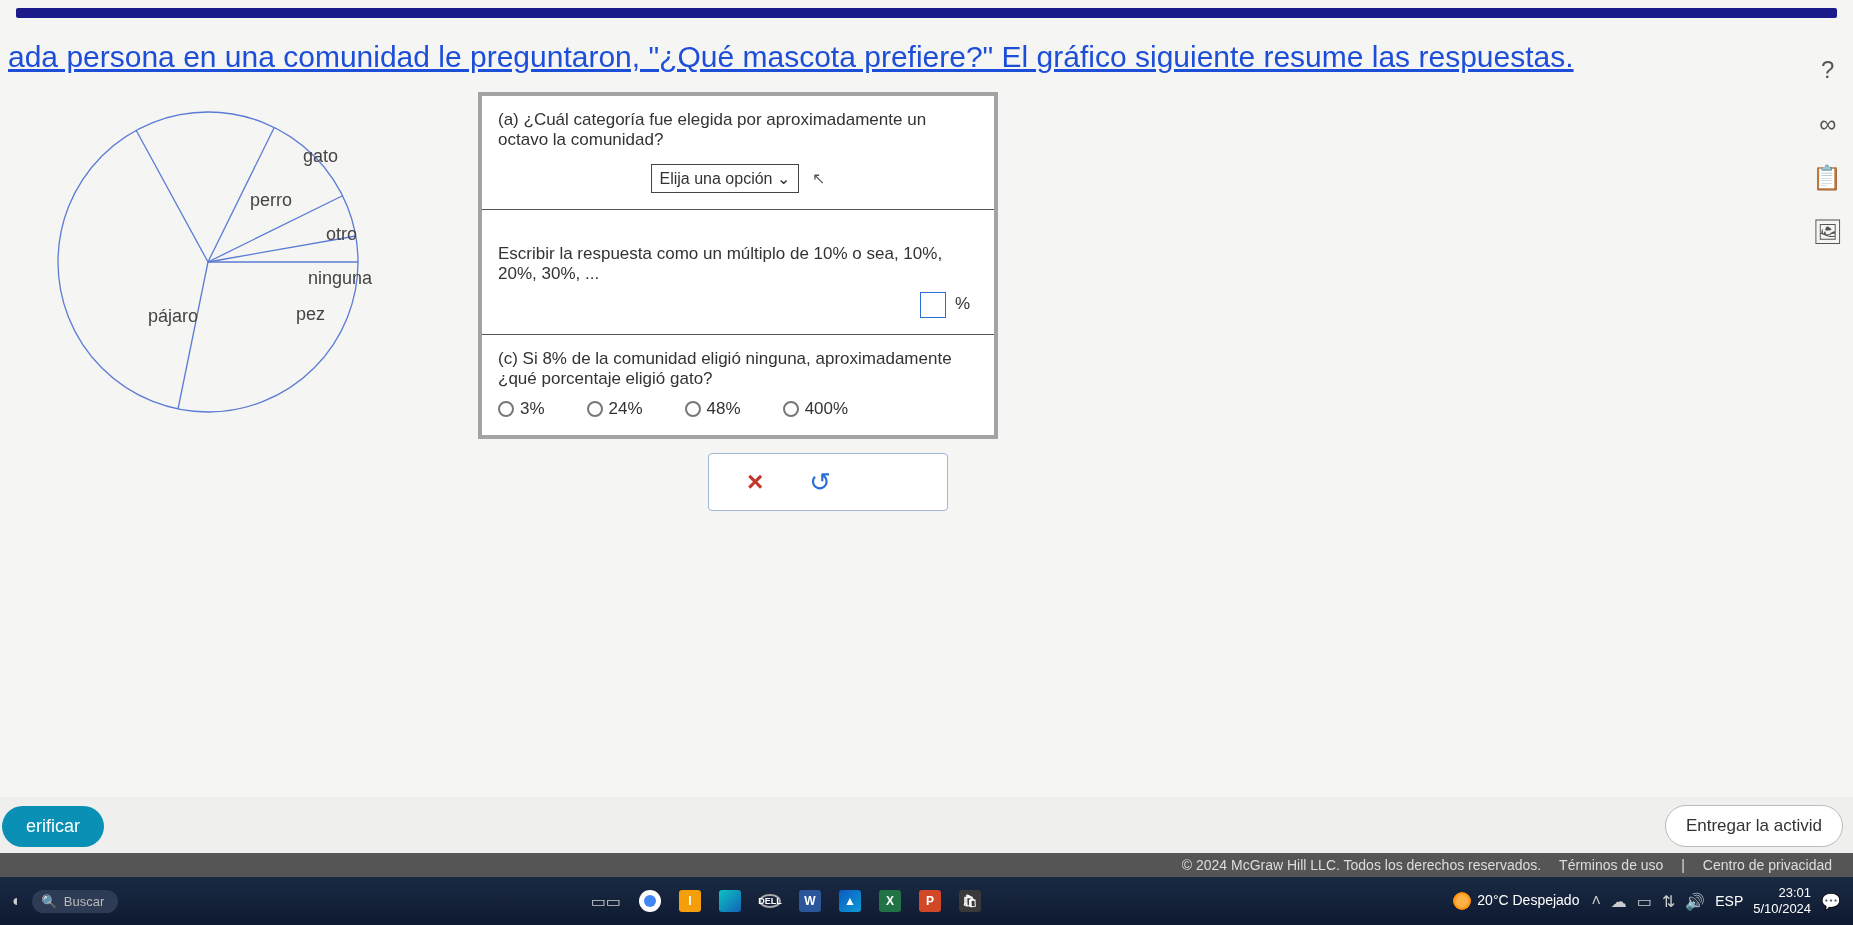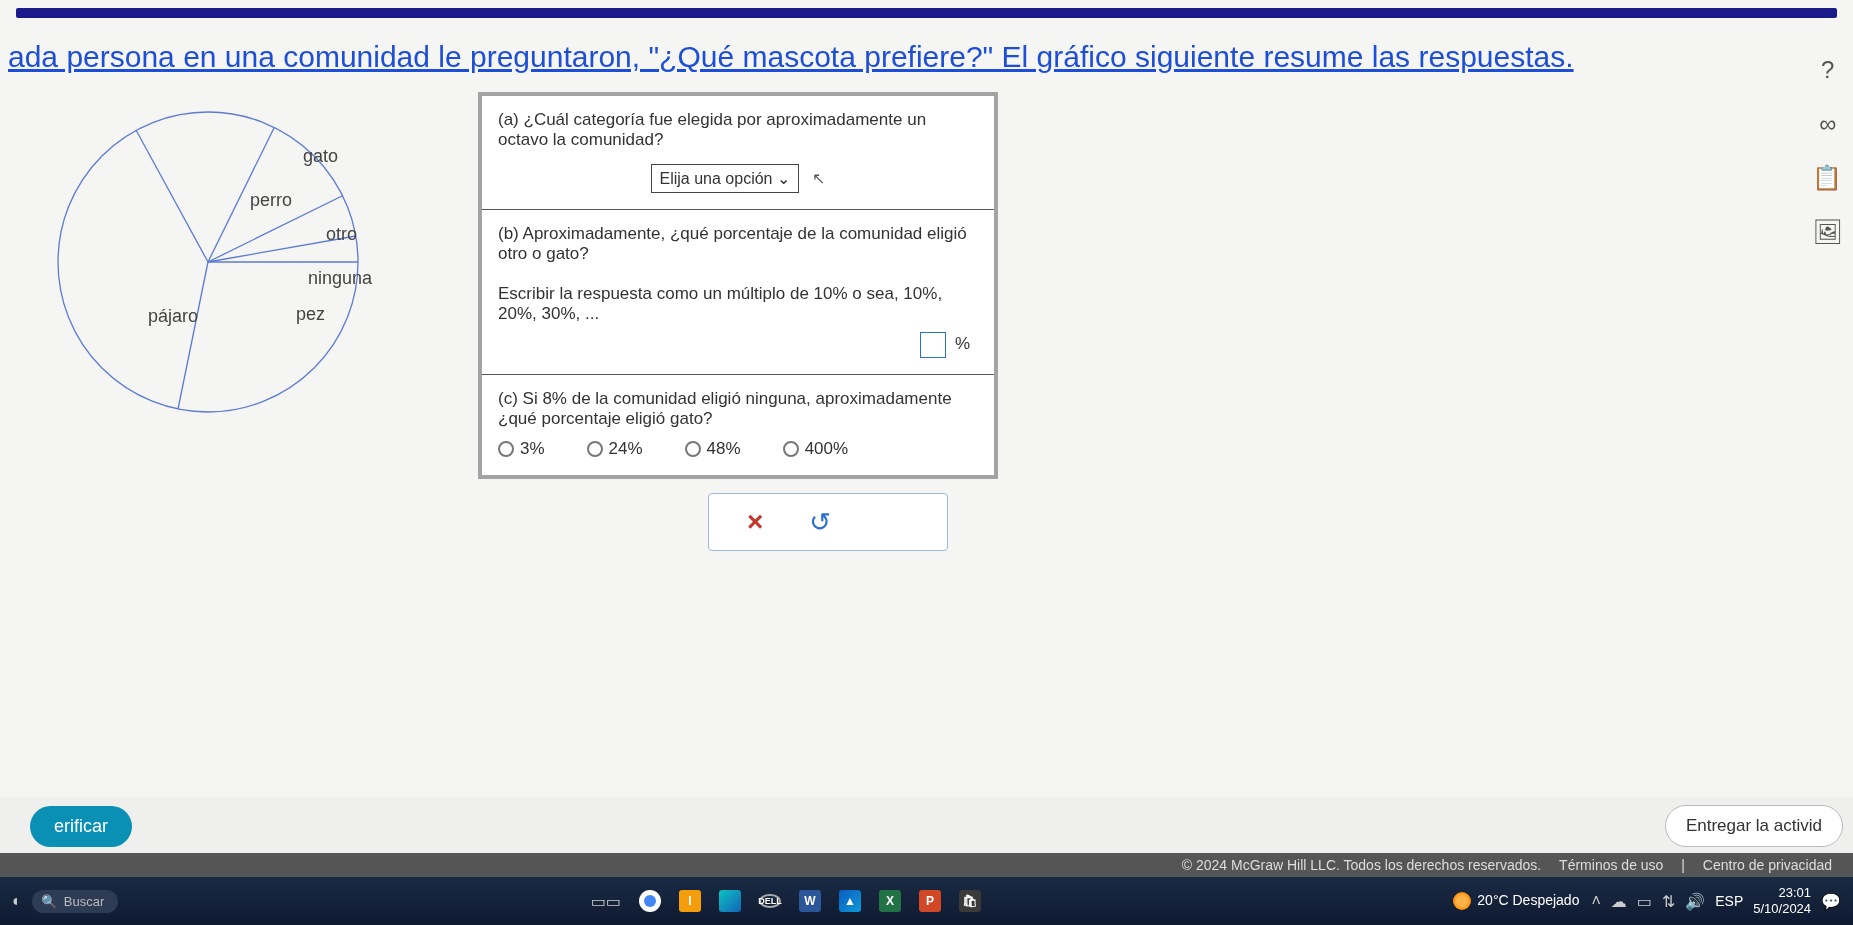--- a/index.html
+++ b/index.html
@@ -28,21 +28,21 @@
   .radio-opt { display: flex; align-items: center; gap: 6px; font-size: 17px; }
   .radio-circle { width: 16px; height: 16px; border: 2px solid #777; border-radius: 50%; }
 
   .xr-box { width: 240px; height: 58px; border: 1px solid #9fb8d9; background: #fff; border-radius: 4px; margin: 14px 0 0 700px; display: flex; align-items: center; gap: 46px; padding-left: 38px; }
   .x-icon { font-size: 28px; color: #c2362b; font-weight: bold; }
   .reset-icon { font-size: 26px; color: #2a6fd6; }
 
   .side-icons { position: absolute; right: 10px; top: 20px; display: flex; flex-direction: column; gap: 26px; align-items: center; }
   .si { font-size: 24px; color: #555; }
 
-  .bottom-bar { display: flex; align-items: center; justify-content: space-between; padding: 8px 10px 6px 30px; background: #efefee; }
+  .bottom-bar { display: flex; align-items: center; justify-content: space-between; padding: 8px 10px 6px 2px; background: #efefee; }
   .verify-btn { background: #0a8fb5; color: #fff; border: none; padding: 10px 24px; border-radius: 22px; font-size: 18px; cursor: pointer; }
   .bottom-right { display: flex; gap: 14px; }
   .pill-btn { background: #fff; border: 1px solid #bbb; padding: 10px 20px; border-radius: 22px; font-size: 17px; cursor: pointer; color: #333; }
 
   .copyright { background: #555; color: #ddd; font-size: 14px; padding: 4px 21px; text-align: right; }
   .copyright span { margin-left: 14px; }
 
   .taskbar { height: 48px; background: linear-gradient(#1a2a44,#0e1a30); display: flex; align-items: center; justify-content: space-between; padding: 0 12px; color: #fff; font-size: 14px; }
   .tb-left { display: flex; align-items: center; gap: 10px; }
   .tb-search { background: #2d3b55; border-radius: 16px; padding: 4px 14px 4px 10px; display: flex; align-items: center; gap: 6px; font-size: 13px; color: #bbb; }
@@ -101,21 +101,20 @@
         <div style="text-align:center; margin-top:6px;">
           <span class="dropdown">
             <span>Elija una opción</span>
             <span> ⌄</span>
           </span>
           <span class="cursor-icon">↖</span>
         </div>
       </div>
 
       <div class="q-section">
-        <div>(b) Aproximadamente, ¿qué porcentaje de la comunidad eligió otro o gato?</div>
         <div style="margin-top:20px;">Escribir la respuesta como un múltiplo de 10% o sea, 10%, 20%, 30%, ...</div>
         <div style="text-align:right; margin-top:8px; padding-right:8px;">
           <span class="pct-input"></span>
           <span>%</span>
         </div>
       </div>
 
       <div class="q-section">
         <div>(c) Si 8% de la comunidad eligió ninguna, aproximadamente ¿qué porcentaje eligió gato?</div>
         <div class="radio-row">

